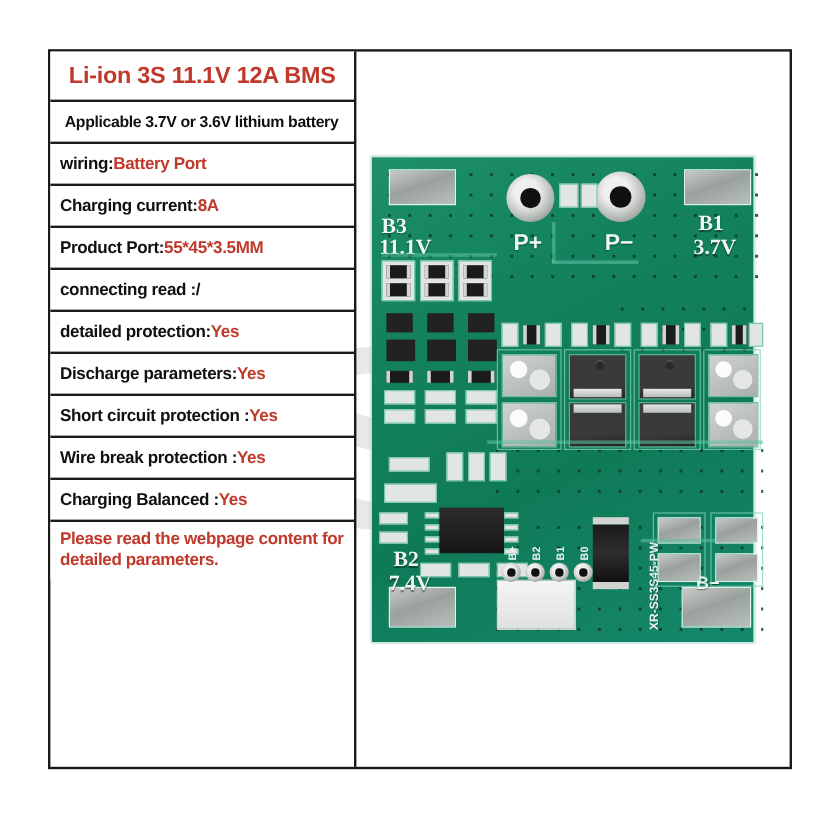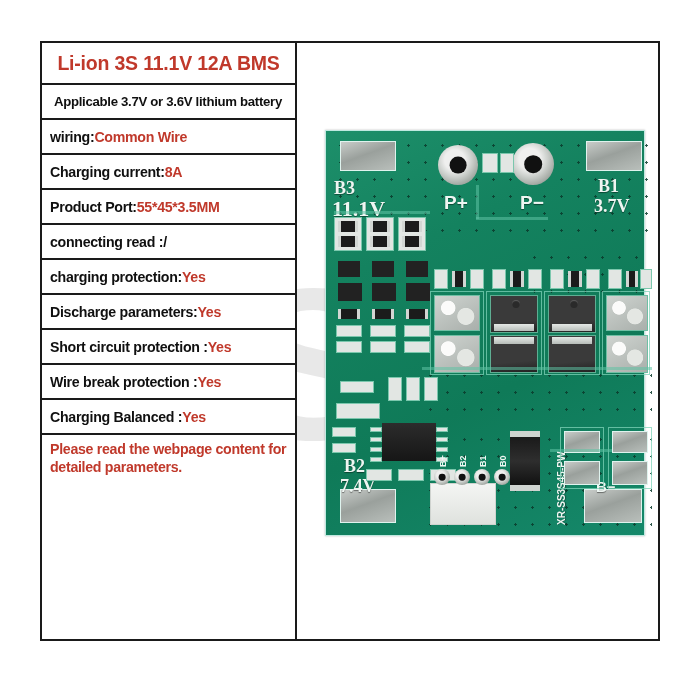--- a/index.html
+++ b/index.html
@@ -121,21 +121,21 @@
   #pcb-pane {
     position: absolute;
     left: 255px;
     top: 0;
     right: 0;
     bottom: 0;
     overflow: hidden;
   }
   #pcb {
     position: absolute;
-    left: 28px;
+    left: 12px;
     top: 87px;
     width: 320px;
     height: 406px;
     background: linear-gradient(155deg, #1d8f6a 0%, #14825f 28%, #0f7a58 62%, #15886a 100%);
     border: 1px solid #bfe9e0;
     box-sizing: border-box;
     box-shadow: 0 0 2px rgba(0,0,0,.25);
   }
   
   .dots {
@@ -298,40 +298,40 @@
     <div class="spec-row title-row">
       <span class="title-text">Li-ion 3S 11.1V 12A BMS</span>
     </div>
 
     <div class="spec-row normal">
       <span class="lbl small">Applicable 3.7V or 3.6V lithium battery</span>
     </div>
 
     <div class="spec-row normal">
       <span class="lbl">wiring:</span>
-        <span class="val">Common Wire</span>
+        <span class="val">Battery Port</span>
     </div>
 
 
     <div class="spec-row normal">
       <span class="lbl">Charging current:</span>
         <span class="val">8A</span>
     </div>
 
     <div class="spec-row normal">
       <span class="lbl">Product Port:</span>
         <span class="val">55*45*3.5MM</span>
     </div>
 
     <div class="spec-row normal">
       <span class="lbl">connecting read :/</span>
     </div>
 
     <div class="spec-row normal">
-      <span class="lbl">charging protection:</span>
+      <span class="lbl">detailed protection:</span>
         <span class="val">Yes</span>
     </div>
 
     <div class="spec-row normal">
       <span class="lbl">Discharge parameters:</span>
         <span class="val">Yes</span>
     </div>
 
     <div class="spec-row normal">
       <span class="lbl">Short circuit protection :</span>
@@ -367,21 +367,21 @@
       <div class="pad" style="left:14px;  top:358px; width:56px; height:34px;"></div>
       <div class="pad" style="left:258px; top:358px; width:58px; height:34px;"></div>
 
       <div class="solder" style="left:112px; top:14px; width:40px; height:40px;"></div>
       <div class="solder" style="left:186px; top:12px; width:42px; height:42px;"></div>
 
       <div class="smd-w" style="left:156px; top:22px; width:16px; height:20px;"></div>
       <div class="smd-w" style="left:174px; top:22px; width:14px; height:20px;"></div>
 
       <div class="silk" style="left:8px;   top:48px;  font-size:18px;">B3</div>
-      <div class="silk" style="left:6px;   top:66px;  font-size:22px;">11.1V</div>
+      <div class="silk" style="left:6px;   top:66px;  font-size:18px;">11.1V</div>
       <div class="silk" style="left:272px; top:46px;  font-size:18px;">B1</div>
       <div class="silk" style="left:268px; top:66px;  font-size:18px;">3.7V</div>
       <div class="silk sans" style="left:118px; top:62px; font-size:19px;">P+</div>
       <div class="silk sans" style="left:194px; top:62px; font-size:19px;">P−</div>
       <div class="silk" style="left:18px;  top:326px; font-size:18px;">B2</div>
       <div class="silk" style="left:14px;  top:346px; font-size:18px;">7.4V</div>
       <div class="silk sans" style="left:270px; top:348px; font-size:15px;">B−</div>
       <div class="silk-v" style="left:230px; top:394px;">XR-SS3S45-PW</div>
 
       <div class="smd-w" style="left:8px;  top:86px; width:28px; height:34px;"></div>

